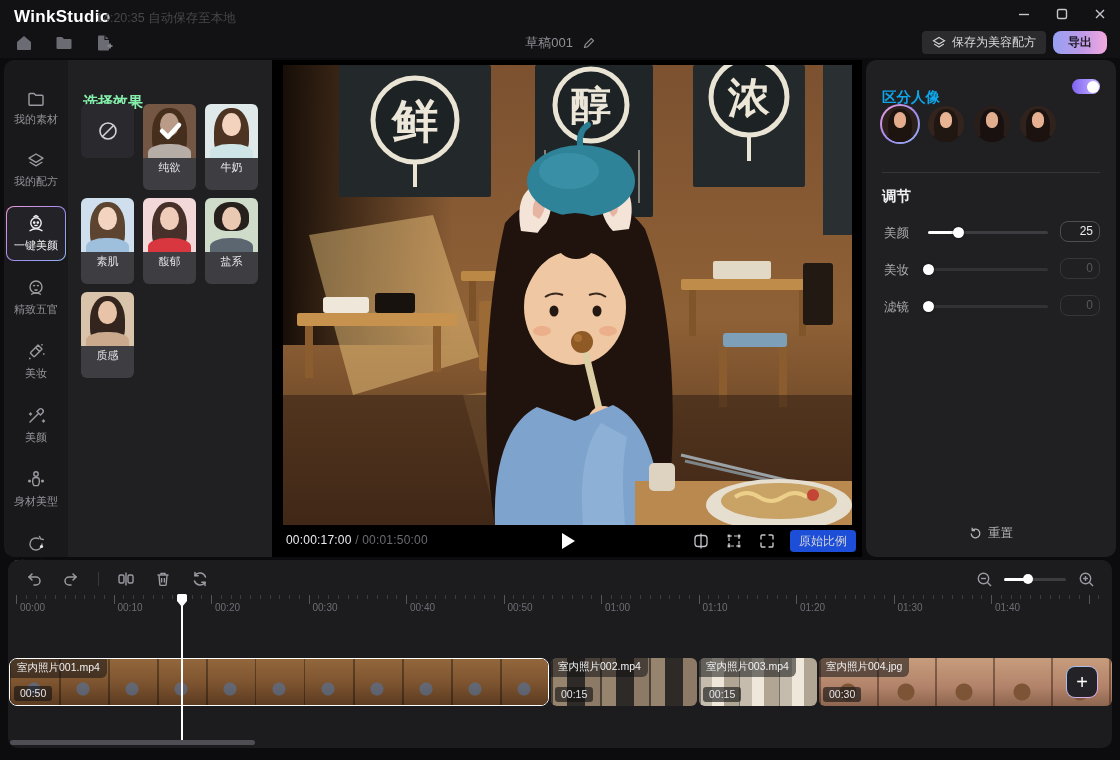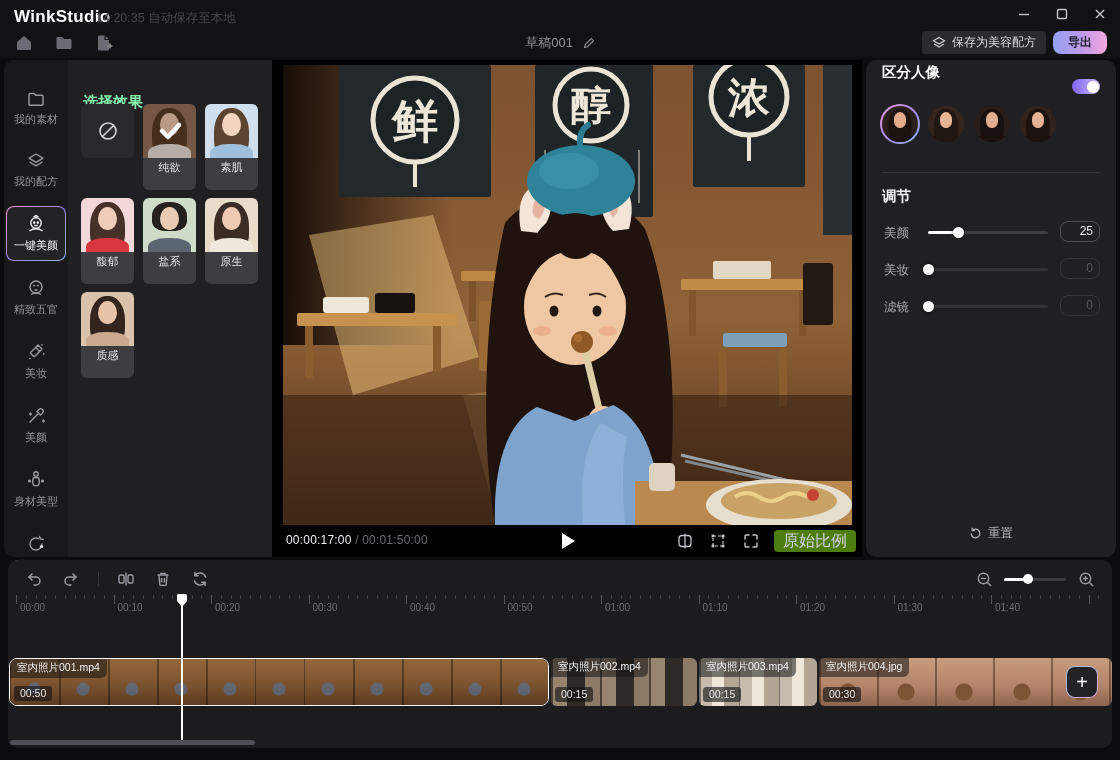--- a/index.html
+++ b/index.html
@@ -46,25 +46,25 @@
   
   #preview{position:absolute;left:272px;top:60px;width:590px;height:497px;background:#000;}
   #canvas{position:absolute;left:11px;top:5px;width:569px;height:460px;overflow:hidden;background:#1a120c;}
   #player-bar{position:absolute;left:0;bottom:0;width:100%;height:32px;}
   #timecode{position:absolute;left:14px;top:8px;font-size:12px;letter-spacing:.2px;}
   #tc-cur{color:#ececf0;}
   #tc-sep,#tc-total{color:#6b6b71;}
   #play-btn{position:absolute;left:50%;top:6px;transform:translateX(-50%);width:20px;height:20px;display:flex;align-items:center;justify-content:center;}
   #play-tri{width:0;height:0;border-left:13px solid #fff;border-top:8px solid transparent;border-bottom:8px solid transparent;margin-left:3px;}
   #player-right{position:absolute;right:6px;top:5px;display:flex;align-items:center;gap:13px;}
-  #aspect-btn{height:22px;background:#4d7c0f;border:none;border-radius:4px;color:#d5d5d9;font-size:16px;padding:0 9px;font-family:inherit;}
+  #aspect-btn{height:22px;background:#1d4ed8;border:none;border-radius:4px;color:#d5d5d9;font-size:12px;padding:0 9px;font-family:inherit;}
 
   
   #right-panel{position:absolute;left:866px;top:60px;width:250px;height:497px;background:#202023;border-radius:10px;box-sizing:border-box;}
-  #rp-title{position:absolute;left:16px;top:3px;font-size:14.5px;font-weight:bold;color:#ffffff;}
+  #rp-title{position:absolute;left:16px;top:28px;font-size:14.5px;font-weight:bold;color:#0ea5e9;}
   #toggle{position:absolute;right:16px;top:19px;width:28px;height:15px;border-radius:8px;background:linear-gradient(90deg,#7f63f4,#cbb9ff);}
   #toggle .knob{position:absolute;right:1.5px;top:1.5px;width:12px;height:12px;border-radius:50%;background:#fff;}
   #avatars{position:absolute;left:14px;top:44px;display:flex;gap:6px;}
   .avatar{width:40px;height:40px;border-radius:50%;padding:2px;box-sizing:border-box;}
   .avatar.sel{background:linear-gradient(135deg,#f09ad8,#a08cf0 55%,#8fb4f0);}
   .avatar .av{position:relative;width:100%;height:100%;border-radius:50%;overflow:hidden;}
   #rp-divider{position:absolute;left:16px;right:16px;top:112px;height:1px;background:#35353a;}
   #adjust-title{position:absolute;left:16px;top:127px;font-size:14.5px;font-weight:bold;color:#f0f0f3;}
   #sliders{position:absolute;left:0;top:155px;width:100%;}
   .sl-row{position:relative;height:37px;}
@@ -284,20 +284,30 @@
           <div class="fx-check">
             <svg width="30" height="30" viewBox="0 0 30 30" fill="none" stroke="#fff" stroke-width="4.5" stroke-linecap="round" stroke-linejoin="round">
               <path d="M7,15 L13,21 L24,9"></path>
             </svg>
           </div>
         </div>
         <div class="fx-label">纯欲</div>
       </div>
       <div class="fx-cell">
         <div class="fx-img">
+          <div class="chip" style="background: rgb(223, 233, 234);">
+            <div class="hair" style="background: rgb(76, 51, 34);"></div>
+            <div class="cloth" style="background: rgb(207, 228, 230);"></div>
+            <div class="skin" style="background: rgb(243, 211, 189);"></div>
+          </div>
+        </div>
+        <div class="fx-label">牛奶</div>
+      </div>
+      <div class="fx-cell">
+        <div class="fx-img">
           <div class="chip" style="background: rgb(207, 223, 238);">
             <div class="hair" style="background: rgb(92, 68, 48);"></div>
             <div class="cloth" style="background: rgb(159, 192, 221);"></div>
             <div class="skin" style="background: rgb(243, 212, 192);"></div>
           </div>
         </div>
         <div class="fx-label">素肌</div>
       </div>
       <div class="fx-cell">
         <div class="fx-img">
@@ -311,30 +321,20 @@
       </div>
       <div class="fx-cell">
         <div class="fx-img">
           <div class="chip short" style="background: rgb(207, 220, 201);">
             <div class="hair" style="background: rgb(38, 32, 29);"></div>
             <div class="cloth" style="background: rgb(92, 102, 112);"></div>
             <div class="skin" style="background: rgb(234, 201, 179);"></div>
           </div>
         </div>
         <div class="fx-label">盐系</div>
-      </div>
-      <div class="fx-cell">
-        <div class="fx-img">
-          <div class="chip" style="background: rgb(231, 219, 201);">
-            <div class="hair" style="background: rgb(59, 45, 36);"></div>
-            <div class="cloth" style="background: rgb(239, 231, 218);"></div>
-            <div class="skin" style="background: rgb(238, 202, 178);"></div>
-          </div>
-        </div>
-        <div class="fx-label">原生</div>
       </div>
       <div class="fx-cell">
         <div class="fx-img">
           <div class="chip" style="background: rgb(218, 195, 171);">
             <div class="hair" style="background: rgb(51, 37, 29);"></div>
             <div class="cloth" style="background: rgb(202, 169, 140);"></div>
             <div class="skin" style="background: rgb(232, 195, 168);"></div>
           </div>
         </div>
         <div class="fx-label">质感</div>

